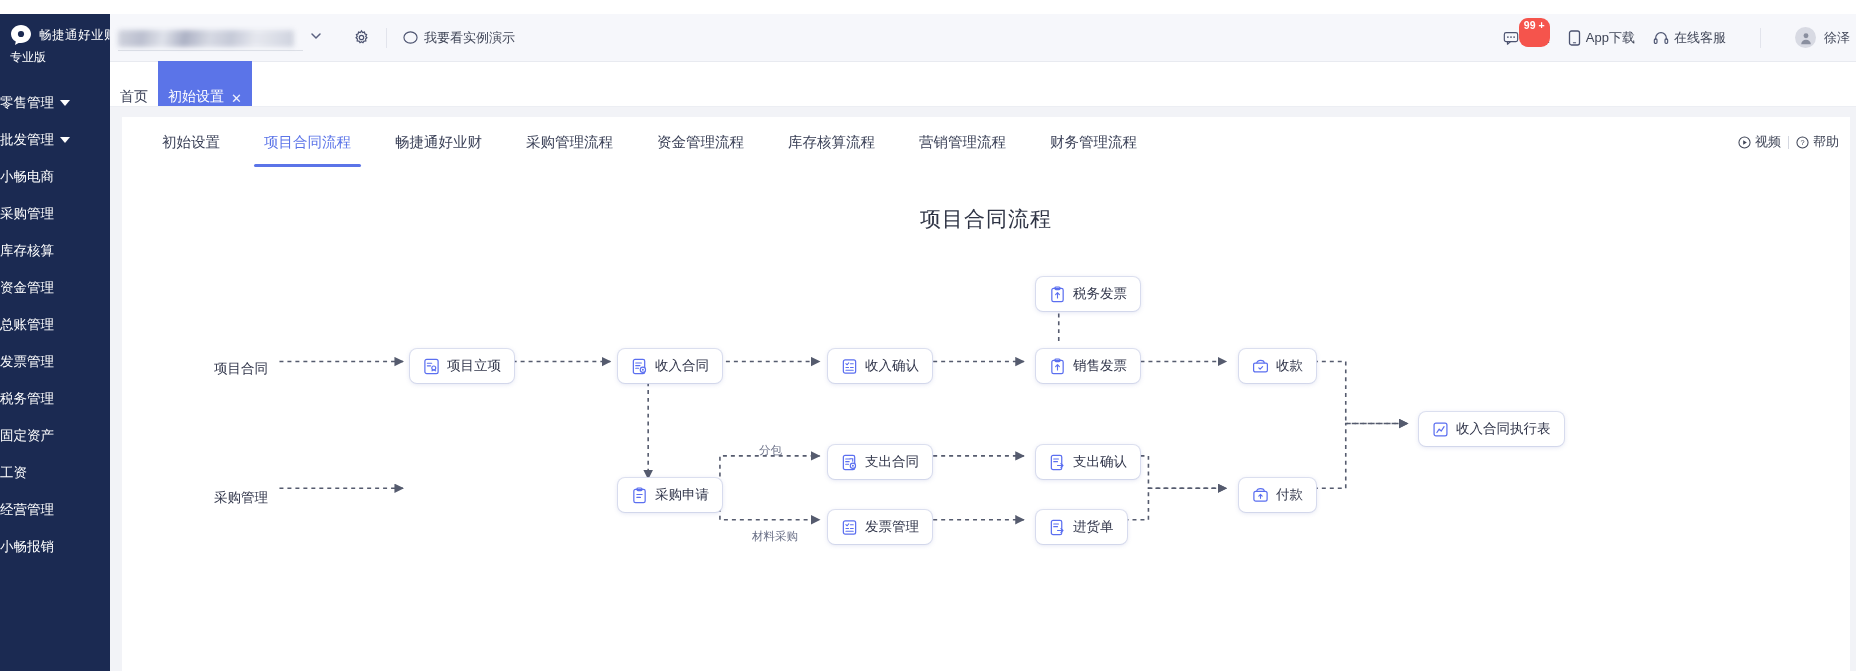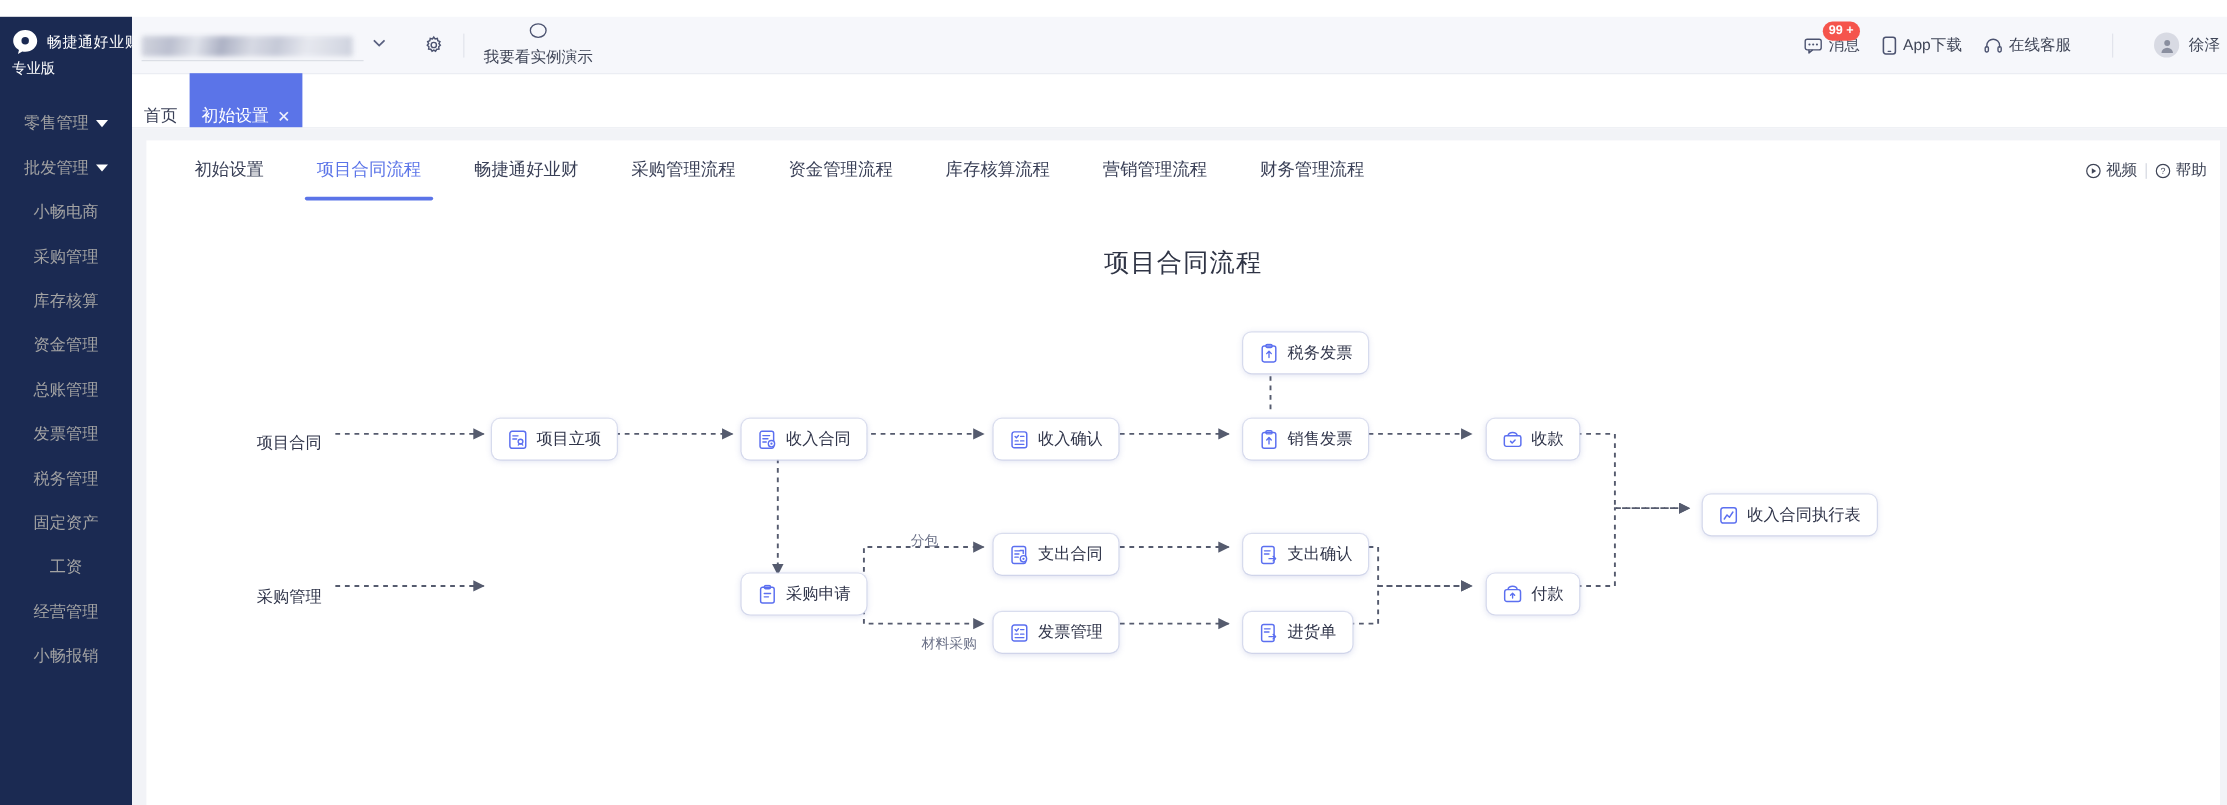--- a/index.html
+++ b/index.html
@@ -17,22 +17,22 @@
   }
   .brand { height:60px; display:flex; flex-direction:column; justify-content:center; padding-left:8px; }
   .brand-row { display:flex; align-items:center; gap:5px; }
   .logo-mark {
     width:26px; height:26px; flex:none; display:flex; align-items:center; justify-content:center;
   }
   .brand-name { font-size:12.5px; color:#fff; letter-spacing:.5px; white-space:nowrap; overflow:hidden; }
   .brand-sub { font-size:12px; color:#fff; margin-top:1px; padding-left:2px; }
   .nav { margin-top:10px; }
   .nav-item {
-    height:37px; display:flex; align-items:center; justify-content:center;
-    font-size:13.5px; color:#a3a3a3; cursor:pointer; gap:6px; position:relative;
+    height:37px; display:flex; align-items:center; 
+    font-size:13.5px; color:#ffffff; cursor:pointer; gap:6px; position:relative;
   }
   .caret { width:0;height:0;border-left:5px solid transparent;border-right:5px solid transparent;border-top:6px solid #fff; }
 
   
   .header {
     position:absolute; left:110px; top:14px; right:0; height:48px;
     background:#f6f7fb; border-bottom:1px solid #e8eaf0;
     display:flex; align-items:center;
   }
   .search-wrap { display:flex; align-items:center; margin-left:8px; width:215px; }
@@ -41,26 +41,26 @@
     outline:none; font-size:13px; position:relative;
   }
   .blurred {
     width:176px; height:17px; margin-top:5px; border-radius:2px;
     background: linear-gradient(100deg,#cfd2dd 0%,#b9bdcd 14%,#dfe2ea 26%,#a9aec2 38%,#d6d9e3 52%,#c3c7d6 64%,#e6e8ef 78%,#cdd1dd 100%);
     filter: blur(2.4px); opacity:.95;
   }
   .chev-down { color:#5a6180; font-size:13px; margin-left:6px; cursor:pointer; }
   .gear { margin-left:20px; color:#4c5370; cursor:pointer; display:flex; }
   .vdiv { width:1px; height:20px; background:#e2e4ec; margin:0 16px; }
-  .demo-link { display:flex; align-items:center; gap:6px; font-size:13px; color:#3f4557; cursor:pointer;flex-direction:column; }
+  .demo-link { display:flex; align-items:center; gap:6px; font-size:13px; color:#3f4557; cursor:pointer; }
   .header-right { margin-left:auto; display:flex; align-items:center; padding-right:6px; gap:18px; }
   .hdr-btn { display:flex; align-items:center; gap:5px; font-size:13px; color:#3f4557; cursor:pointer; position:relative; }
   .badge {
     position:absolute; top:-11px; left:16px; background:#f5544c; color:#fff;
-    font-size:10.5px; line-height:15px; height:16px; padding:0 5px; border-radius:9px; font-weight:bold;
+    font-size:10.5px; line-height:15px; height:29px; padding:0 5px; border-radius:9px; font-weight:bold;
   }
   .avatar {
     width:21px;height:21px;border-radius:50%;background:#d8dae3;display:flex;align-items:center;justify-content:center;
   }
   .user-name { font-size:13px; color:#3f4557; }
 
   
   .tabstrip {
     position:absolute; left:110px; top:62px; right:0; height:45px; background:#fff;
     display:flex; align-items:flex-end; border-bottom:1px solid #eceef3;
@@ -322,21 +322,21 @@
             <path d="M998 410 H1030 V378 H1108"></path>
 
             <path d="M1196 378 H1228 V312 H1290"></path>
           </g>
         </svg>
 
         <div class="rowlabel" style="left:92px; top:243px;">项目合同</div>
         <div class="rowlabel" style="left:92px; top:372px;">采购管理</div>
 
         <div class="edgelabel" style="left:637px; top:326px;">分包</div>
-        <div class="edgelabel" style="left:646px; top:412px;">材料采购</div>
+        <div class="edgelabel" style="left:630px; top:412px;">材料采购</div>
 
         <div class="node" style="left:288px; top:232px;font-family:Liberation Mono, monospace;">
           <svg width="17" height="17" viewBox="0 0 18 18">
             <rect x="2" y="1.5" width="14" height="15" rx="2" fill="none" stroke="#5b6ff0" stroke-width="1.3"></rect>
             <path d="M4.6 5.5 H9.2 M4.6 8.3 H8" stroke="#5b6ff0" stroke-width="1.2" stroke-linecap="round"></path>
             <circle cx="11.4" cy="10.6" r="2.1" fill="none" stroke="#5b6ff0" stroke-width="1.2"></circle>
             <path d="M9.2 14 a2.4 2.4 0 0 1 4.4 0" fill="none" stroke="#5b6ff0" stroke-width="1.2"></path>
           </svg>
           <span class="nlabel">项目立项</span>
         </div>

